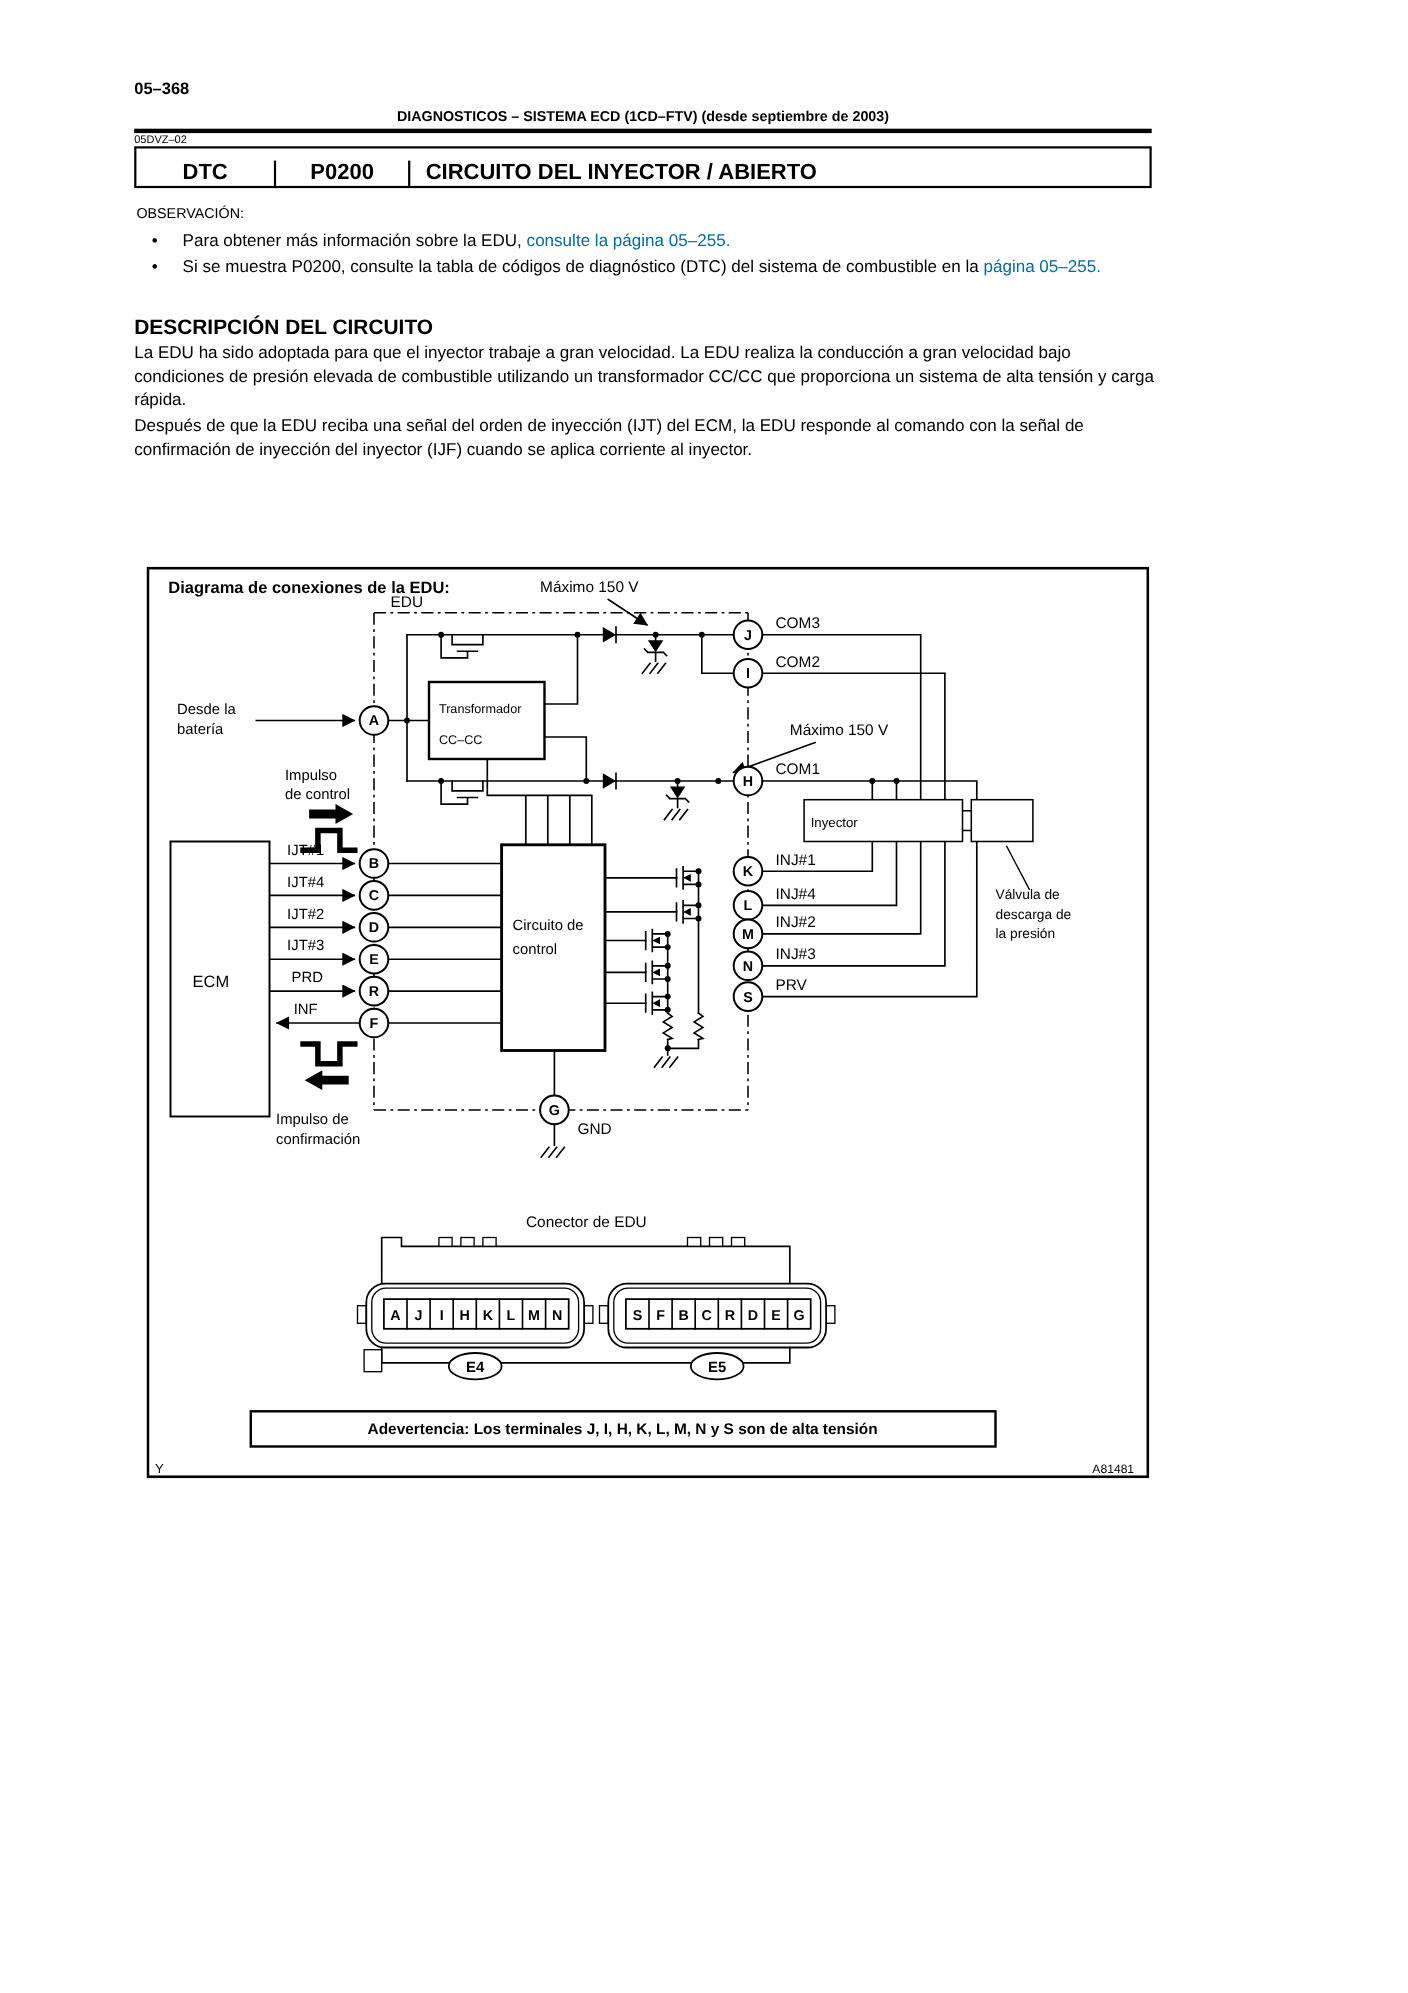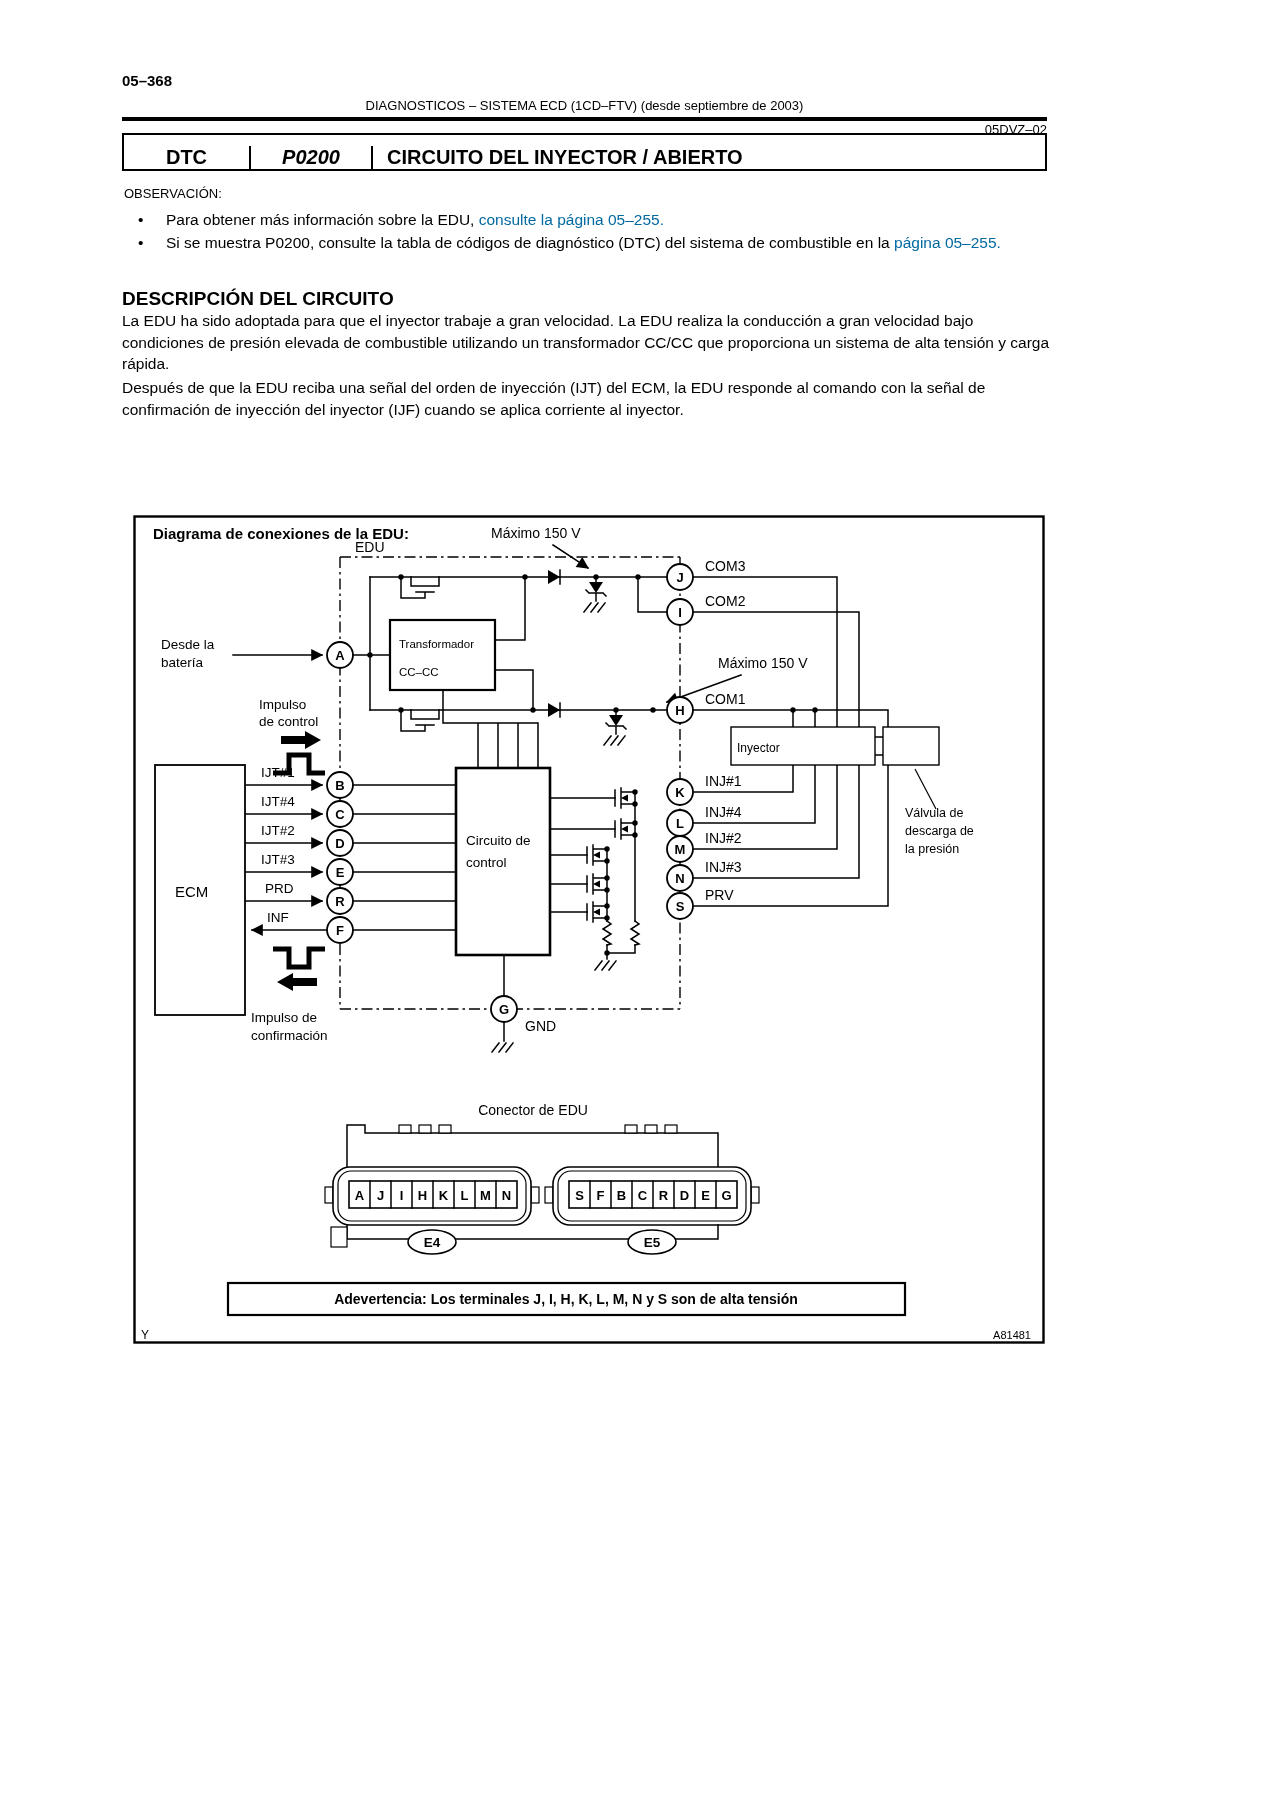--- a/index.html
+++ b/index.html
@@ -1,26 +1,26 @@
 <!DOCTYPE html>
 <html><head>
 <meta charset="utf-8">
 <style>
   html,body{margin:0;padding:0;background:#ffffff;}
   body{font-family:"Liberation Sans",sans-serif;color:#000;}
   #page{position:relative;width:1112px;height:1812px;background:#fff;overflow:hidden;}
   .abs{position:absolute;}
   .pagenum{left:122px;top:72px;font-size:15px;font-weight:bold;}
-  .crumb{left:122px;top:98px;width:925px;text-align:center;font-size:13px;font-weight:normal;}
+  .crumb{left:122px;top:98px;width:925px;text-align:center;font-size:13px;font-weight:bold;}
   .toprule{left:122px;top:117px;width:925px;height:4px;background:#000;}
-  .doccode{left:122px;top:122px;width:925px;text-align:right;font-size:13px;}
+  .doccode{left:122px;top:122px;width:925px;text-align:left;font-size:10px;}
   .dtc-table{left:122px;top:133px;width:925px;height:38px;display:flex;border:2.5px solid #000;box-sizing:border-box;}
   .dtc-c{display:flex;align-items:center;justify-content:center;font-weight:bold;font-size:20px;box-sizing:border-box;margin-top:11px;}
   .dtc-c1{width:127px;border-right:2.5px solid #000;}
-  .dtc-c2{width:122px;border-right:2.5px solid #000;font-style:italic;}
+  .dtc-c2{width:122px;border-right:2.5px solid #000;}
   .dtc-c3{flex:1;justify-content:flex-start;padding-left:14px;}
   .obs-title{left:124px;top:186px;font-size:13px;}
   .bullet-row{left:138px;width:895px;font-size:15.5px;line-height:22px;}
   .bullet-dot{position:absolute;left:0;top:0;}
   .bullet-txt{margin-left:28px;}
   .link{color:#0369a1;}
   .desc-title{left:122px;top:288px;font-size:19px;font-weight:bold;}
   .para{left:122px;width:928px;font-size:15.5px;line-height:21.5px;}
   svg text{font-family:"Liberation Sans",sans-serif;fill:#000;}
   svg .w{stroke:#000;stroke-width:1.5;fill:none;stroke-linecap:square;}

